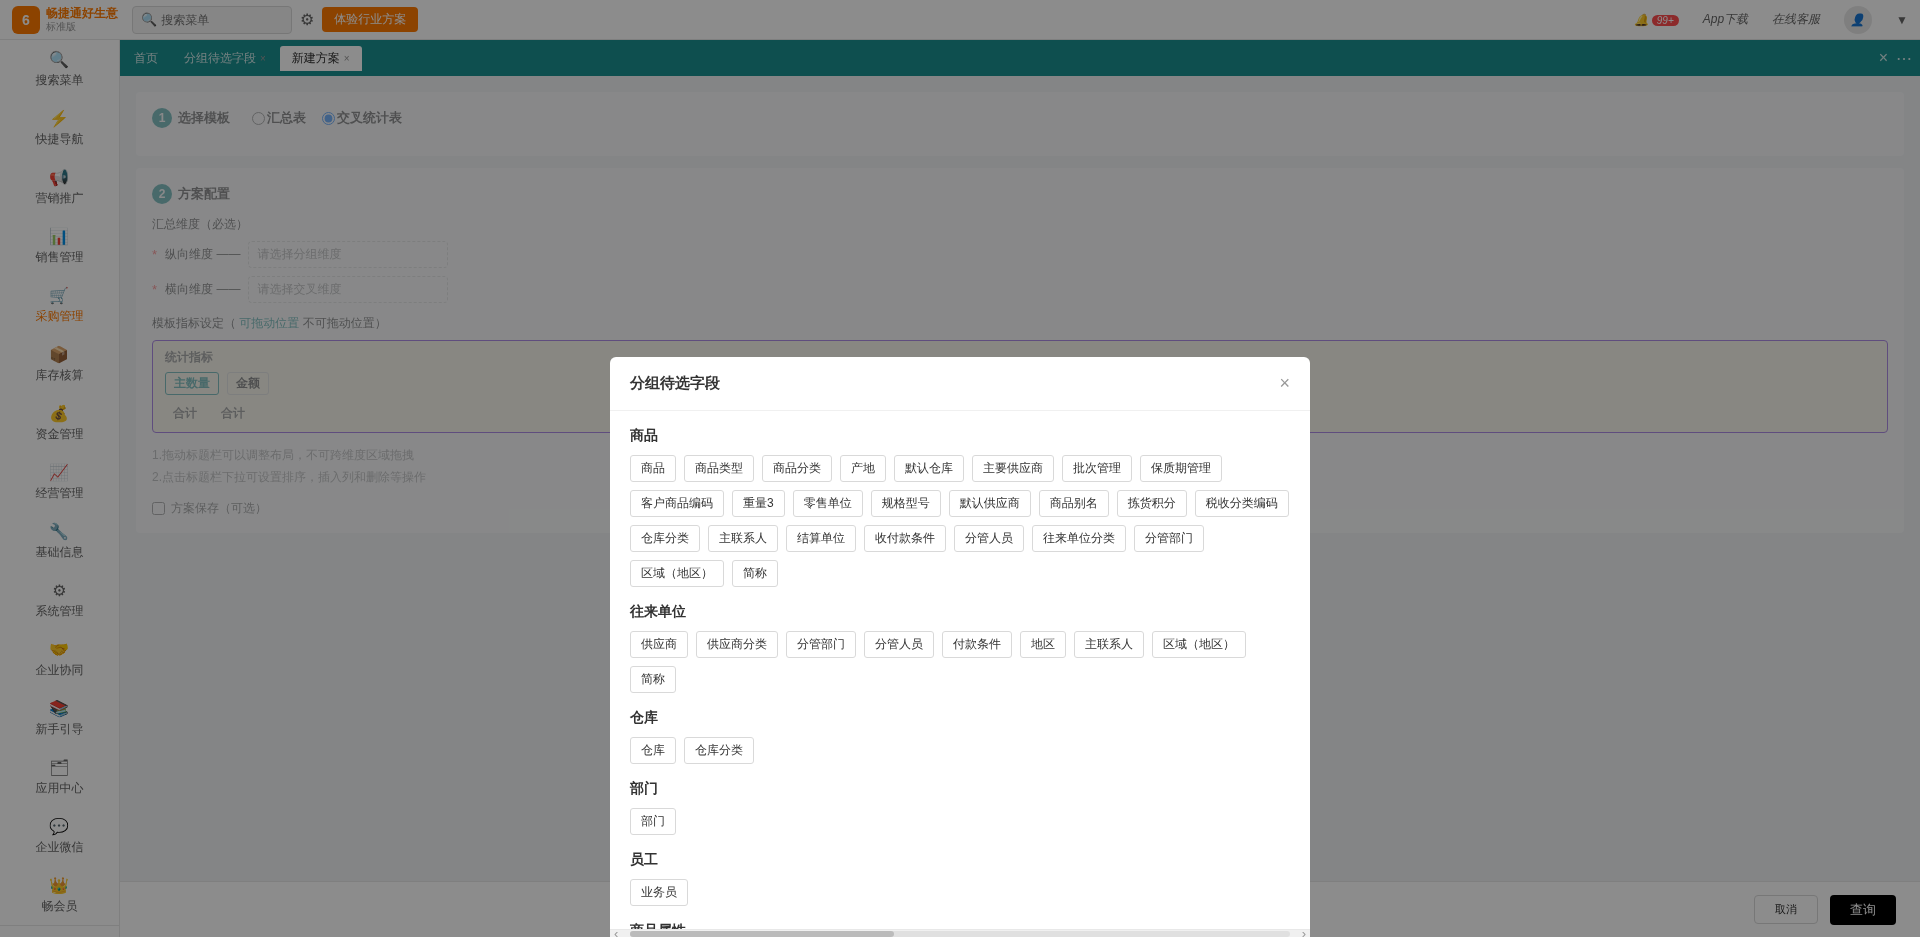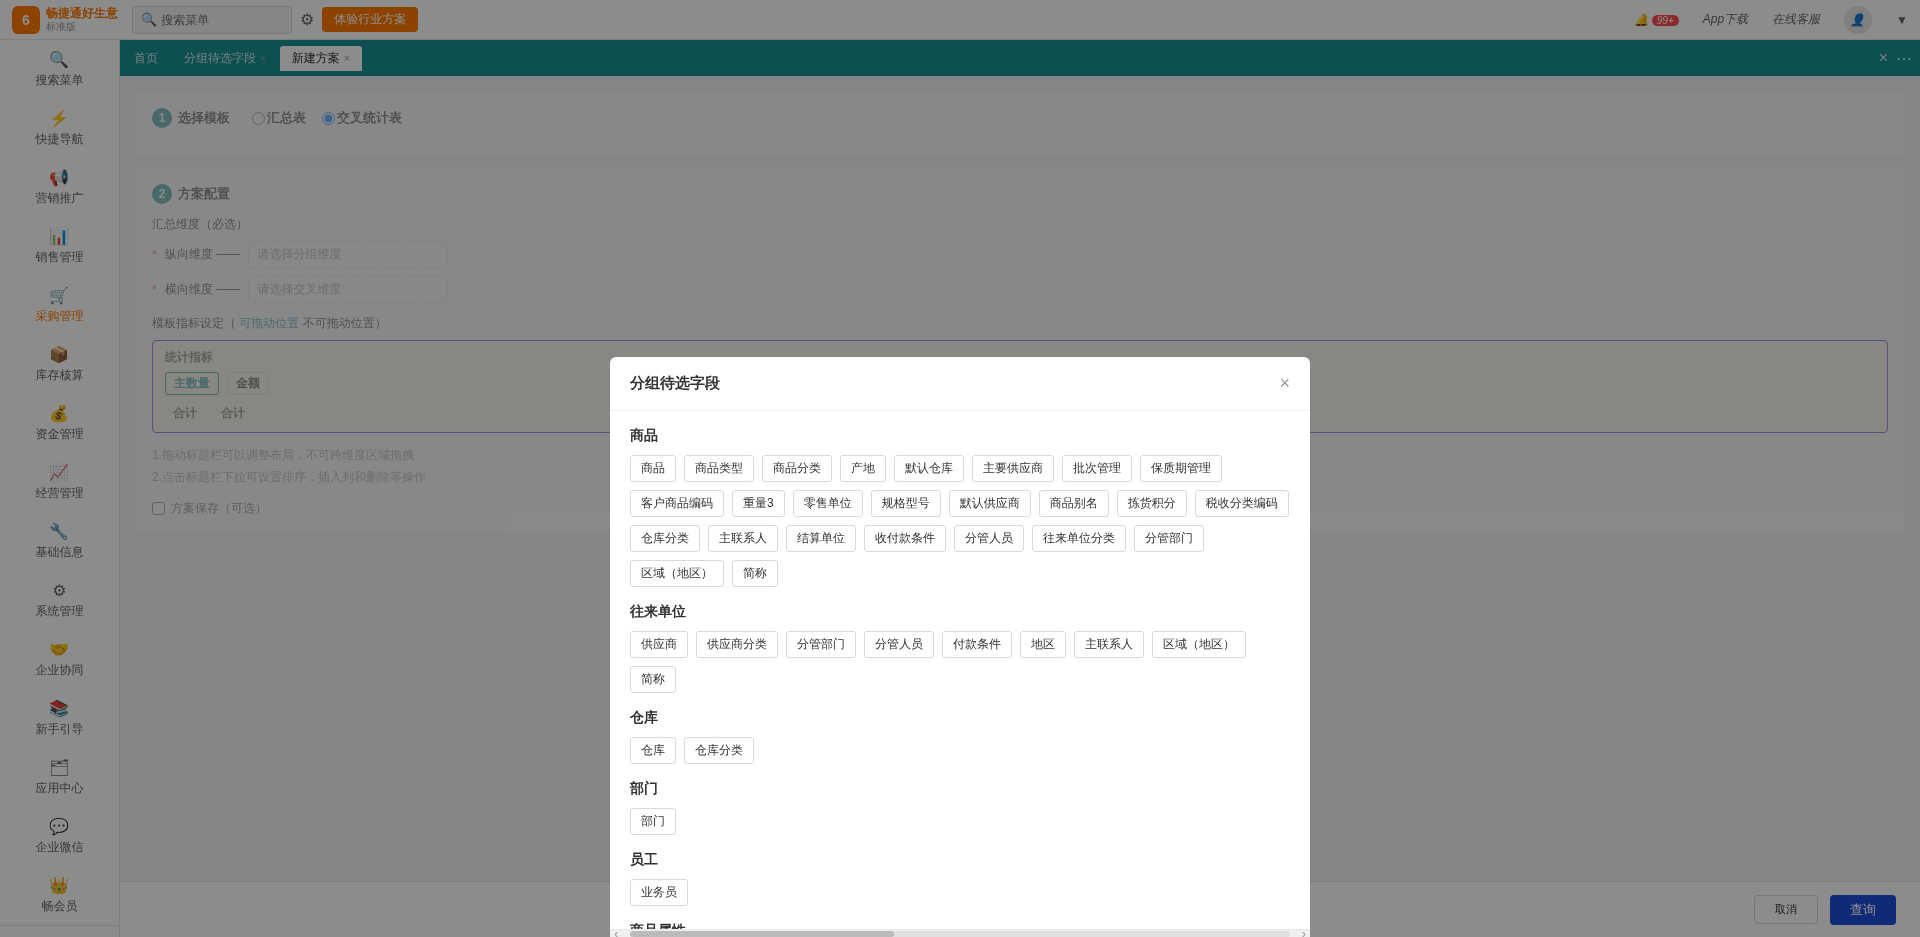--- a/index.html
+++ b/index.html
@@ -63,21 +63,21 @@
     .modal-body::-webkit-scrollbar-thumb { background: #ccc; border-radius: 3px; }
 
     
     .modal-hscroll { height: 8px; background: #f0f0f0; margin: 0 0 0 0; display: flex; align-items: center; border-top: 1px solid #e8e8e8; }
     .modal-hscroll-track { flex: 1; height: 6px; background: #e0e0e0; border-radius: 3px; margin: 0 8px; position: relative; }
     .modal-hscroll-thumb { width: 40%; height: 100%; background: #bbb; border-radius: 3px; }
 
     
     .bottom-bar { position: fixed; bottom: 0; right: 0; left: 120px; height: 56px; background: #fff; border-top: 1px solid #e8e8e8; display: flex; align-items: center; justify-content: flex-end; padding: 0 24px; gap: 12px; z-index: 150; }
     .btn-cancel { border: 1px solid #d9d9d9; background: #fff; color: #333; border-radius: 4px; padding: 6px 20px; cursor: pointer; font-size: 11px; }
-    .btn-confirm { background: #1d4ed8; color: white; border: none; border-radius: 4px; padding: 6px 20px; cursor: pointer; font-size: 13px; }
+    .btn-confirm { background: #000000; color: white; border: none; border-radius: 4px; padding: 6px 20px; cursor: pointer; font-size: 13px; }
 
     
     .bg-content { opacity: 0.5; }
 
     .radio-group { display: flex; align-items: center; gap: 16px; font-size: 13px; }
     .radio-group label { display: flex; align-items: center; gap: 2px; cursor: pointer; }
 
     .form-row { display: flex; align-items: center; gap: 8px; margin-bottom: 8px; }
     .form-select { border: 1px solid #d9d9d9; border-radius: 4px; padding: 4px 8px; font-size: 12px; color: #999; min-width: 150px; }
 

